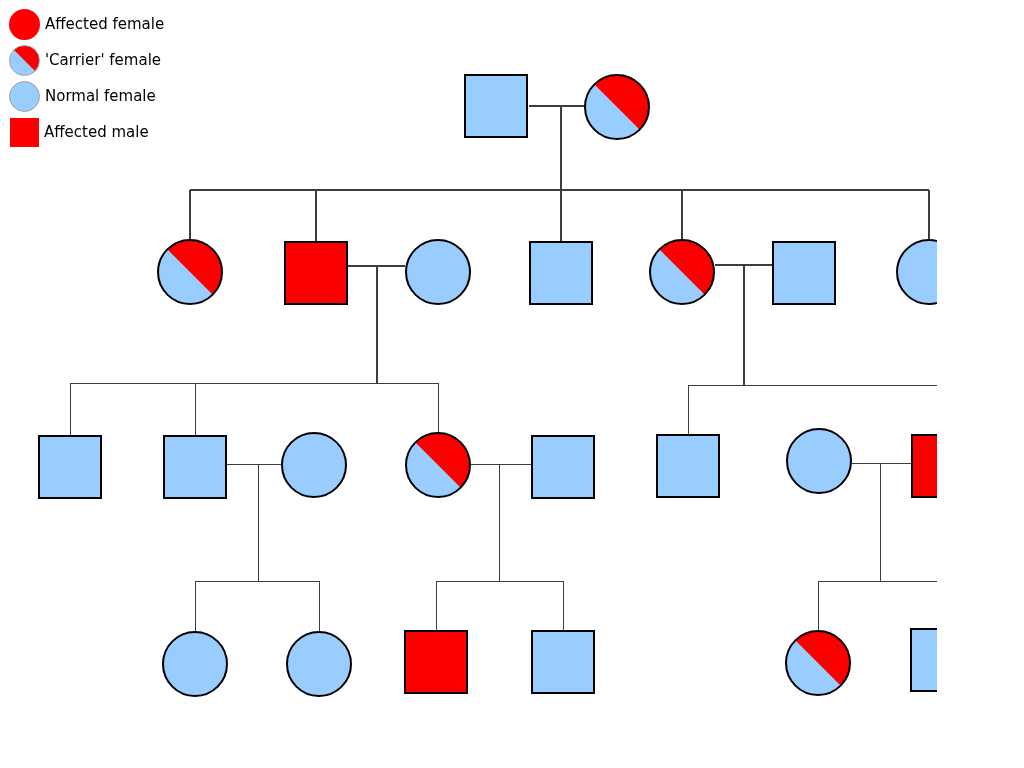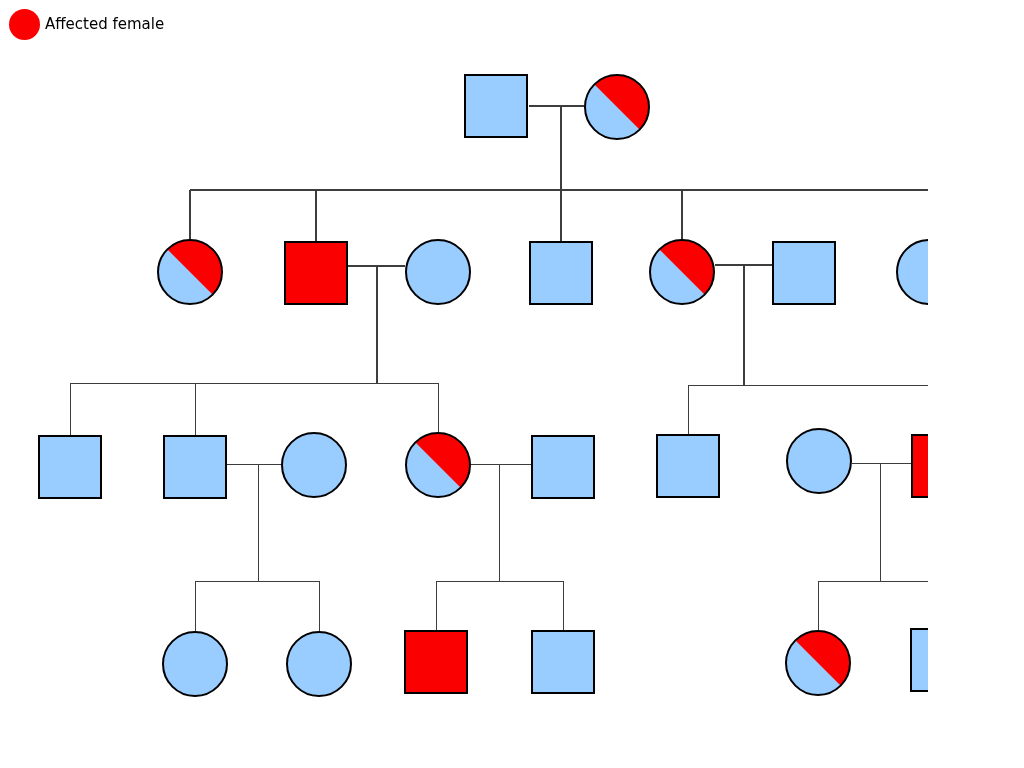--- a/index.html
+++ b/index.html
@@ -5,20 +5,21 @@
   html, body {
     margin: 0; padding: 0;
     background: #ffffff;
     font-family: "DejaVu Sans", "Liberation Sans", sans-serif;
   }
   #stage {
     position: relative;
     width: 928px; height: 768px;
     background: var(--background, #fff);
     overflow: hidden;
+    padding-left: 9px;
   }
   
   .legend {
     position: absolute; left: 9px; top: 8px;
     display: flex; flex-direction: column; gap: 4px;
   }
   .legend-row { display: flex; align-items: center; height: 32px; }
   .swatch { box-sizing: border-box; flex: 0 0 auto; }
   .swatch.circle { width: 31px; height: 31px; border-radius: 50%; }
   .swatch.square { width: 29px; height: 29px; margin-left: 1px; }
@@ -36,20 +37,32 @@
   .node.carrier  { background: linear-gradient(45deg, var(--normal) 49.6%, var(--affected) 50.4%); }
 </style>
 </head>
 <body>
 
 <div id="stage">
   <div class="legend">
       <div class="legend-row">
         <span class="swatch circle affected"></span>
         <span class="legend-label">Affected female</span>
+      </div>
+      <div class="legend-row">
+        <span class="swatch circle carrier"></span>
+        <span class="legend-label">'Carrier' female</span>
+      </div>
+      <div class="legend-row">
+        <span class="swatch circle normal"></span>
+        <span class="legend-label">Normal female</span>
+      </div>
+      <div class="legend-row">
+        <span class="swatch square affected"></span>
+        <span class="legend-label">Affected male</span>
       </div>
     </div>
 <div class="edge" style="left: 529px; top: 105px; width: 55px; height: 2px;"></div>
     <div class="edge" style="left: 560px; top: 106px; width: 2px; height: 84px;"></div>
     <div class="edge" style="left: 190px; top: 189px; width: 739px; height: 2px;"></div>
     <div class="edge" style="left: 189px; top: 190px; width: 2px; height: 50px;"></div>
     <div class="edge" style="left: 315px; top: 190px; width: 2px; height: 51px;"></div>
     <div class="edge" style="left: 560px; top: 190px; width: 2px; height: 51px;"></div>
     <div class="edge" style="left: 681px; top: 190px; width: 2px; height: 50px;"></div>
     <div class="edge" style="left: 928px; top: 190px; width: 2px; height: 50px;"></div>

